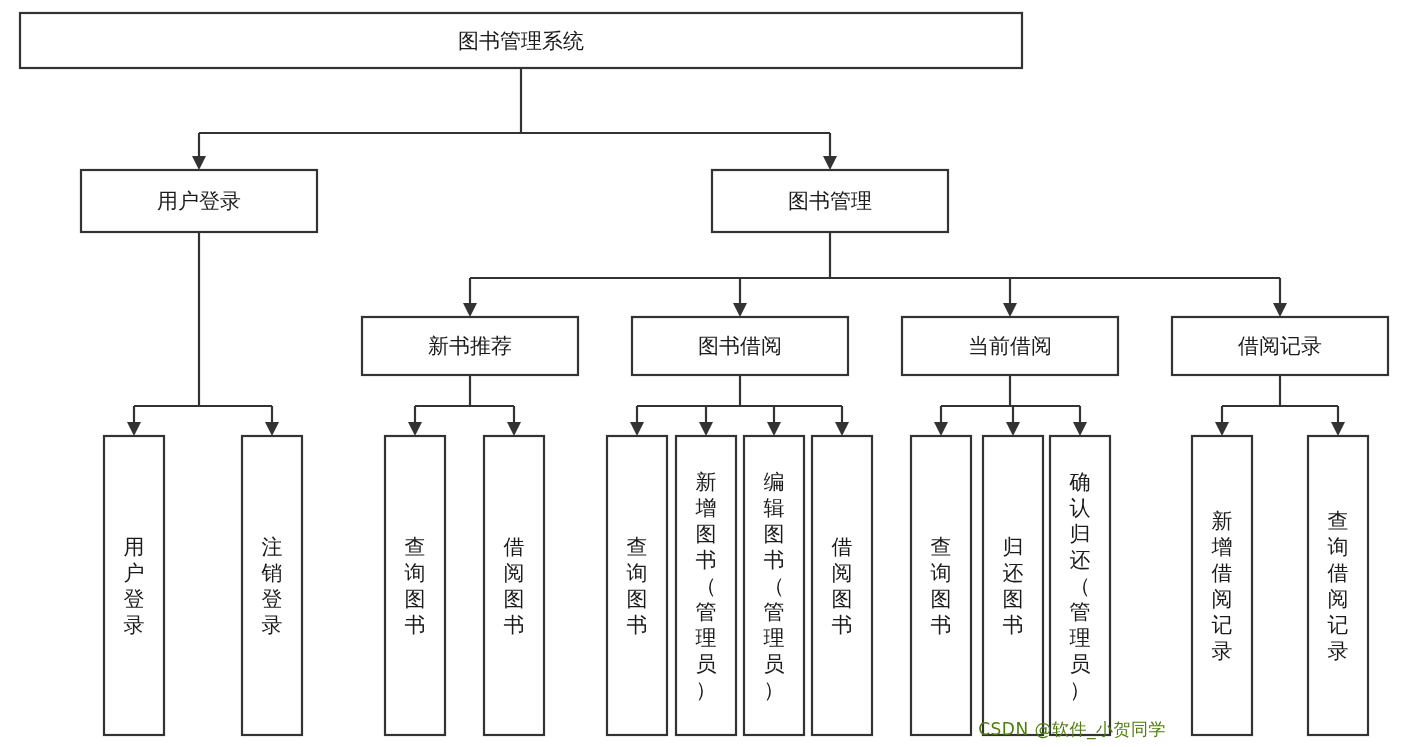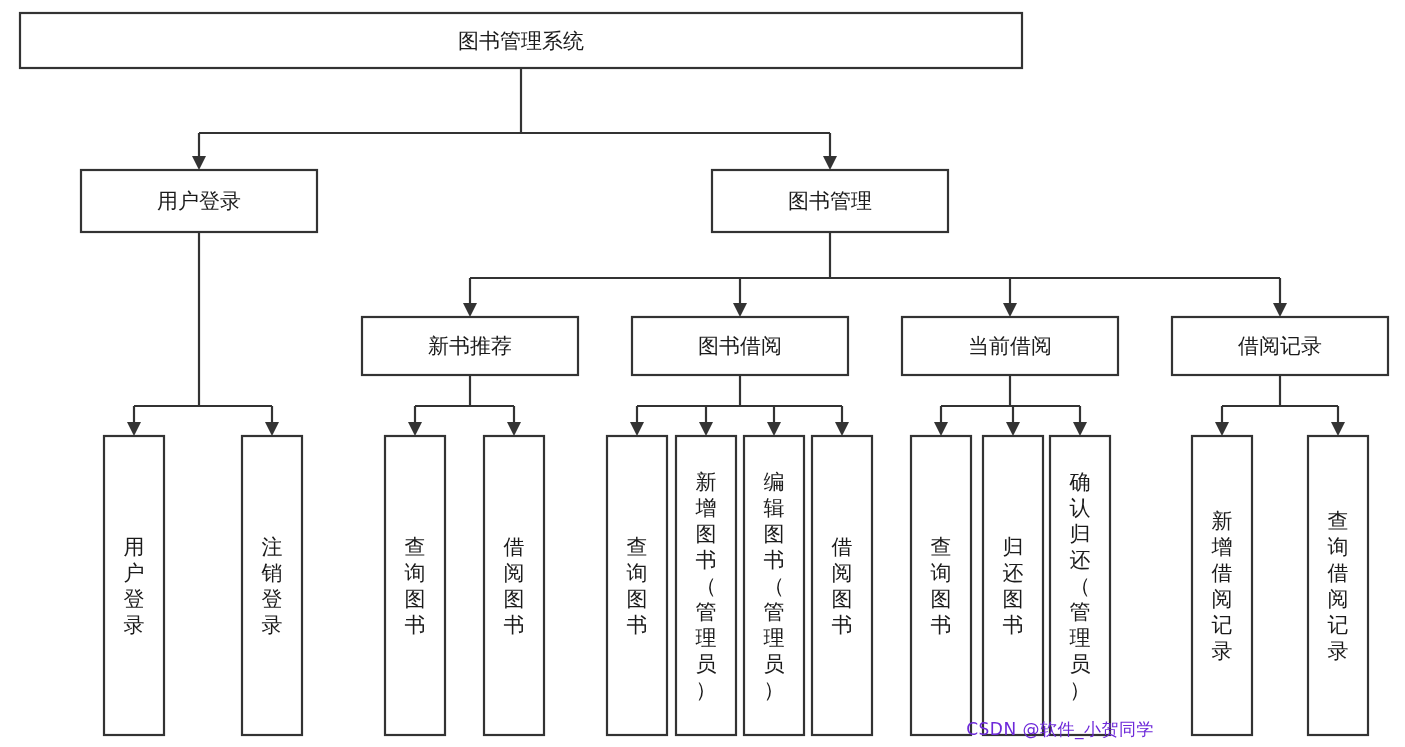--- a/index.html
+++ b/index.html
@@ -12,20 +12,21 @@
     width: 1405px;
     height: 747px;
     font-family: "DejaVu Sans", "Liberation Sans", sans-serif;
     overflow: hidden;
     position: relative;
   }
   #diagram-root {
     position: relative;
     width: 1162px;
     height: 747px;
+    padding-left: 12px;
   }
   svg#flow-svg {
     position: absolute;
     left: 0;
     top: 0;
     width: 1405px;
     height: 747px;
     display: block;
   }
   .node-box {
@@ -55,21 +56,21 @@
   .arrow-head {
     fill: #333333;
     stroke: none;
   }
   .watermark {
     position: absolute;
     right: 8px;
     bottom: 6px;
     font-family: "DejaVu Sans", "Liberation Sans", sans-serif;
     font-size: 17px;
-    color: #6d28d9;
+    color: #4d7c0f;
     letter-spacing: 0.5px;
     white-space: nowrap;
     user-select: none;
   }
 </style>
 </head>
 <body>
 
 <div id="diagram-root">
   <svg id="flow-svg" viewBox="0 0 1405 747">

